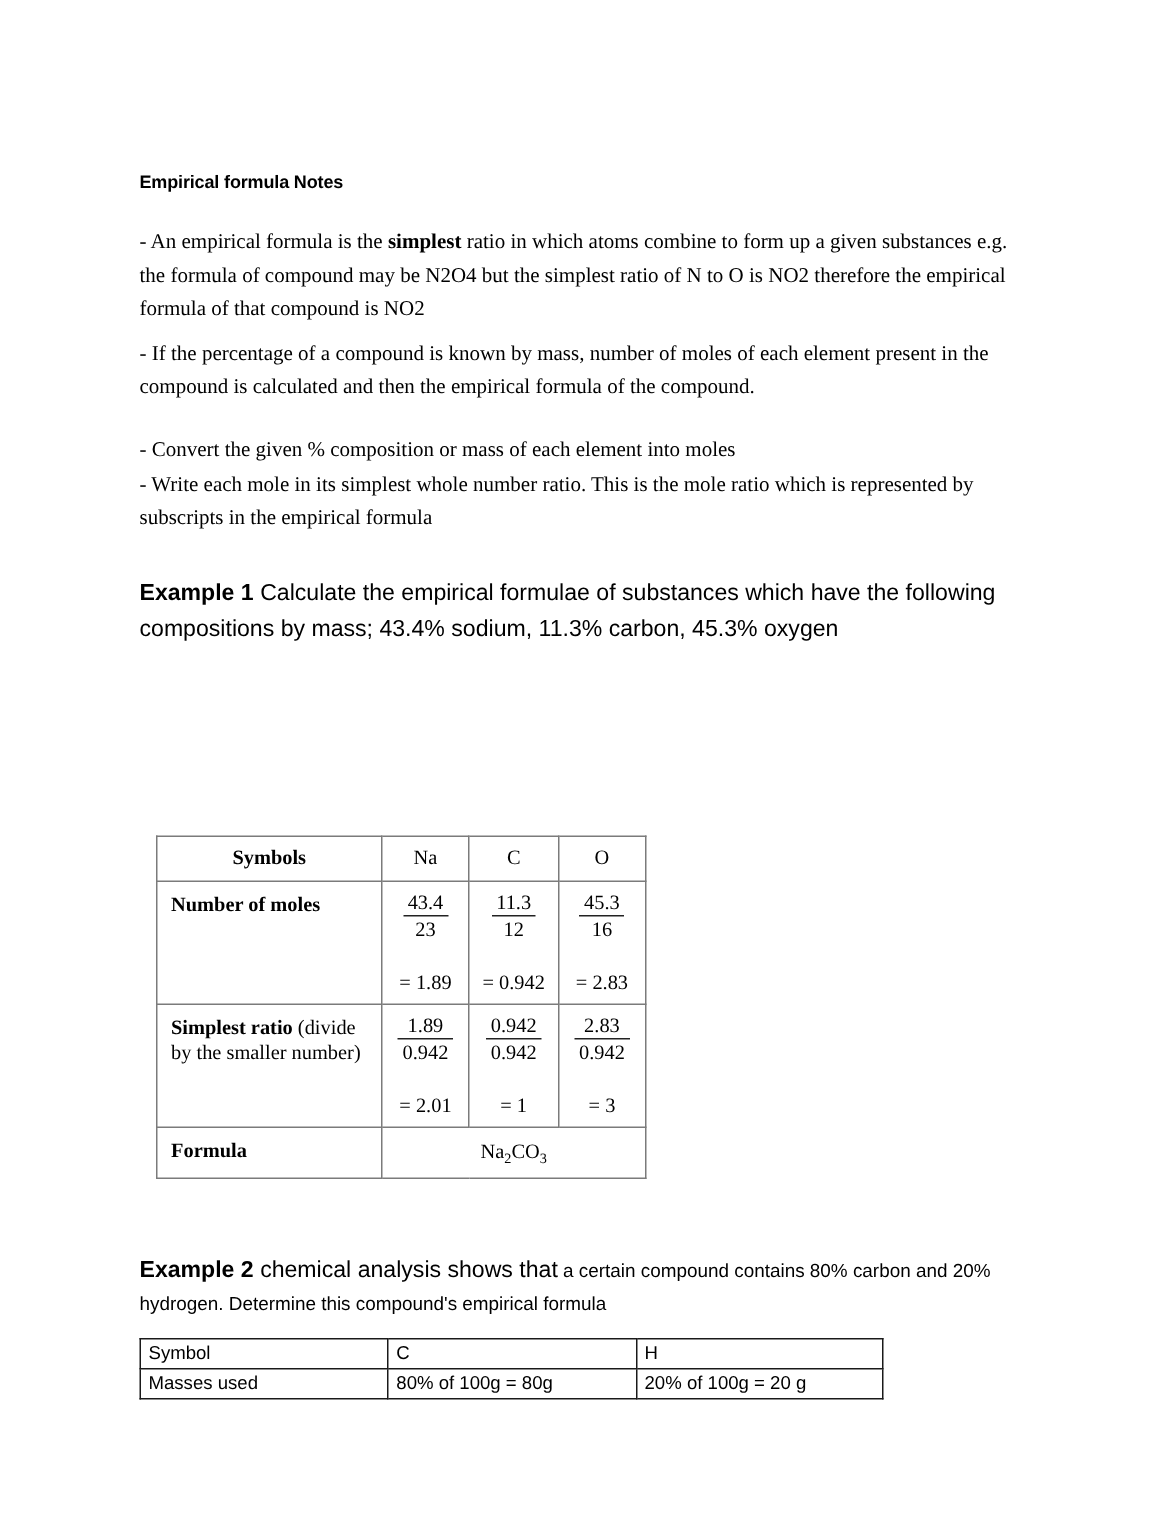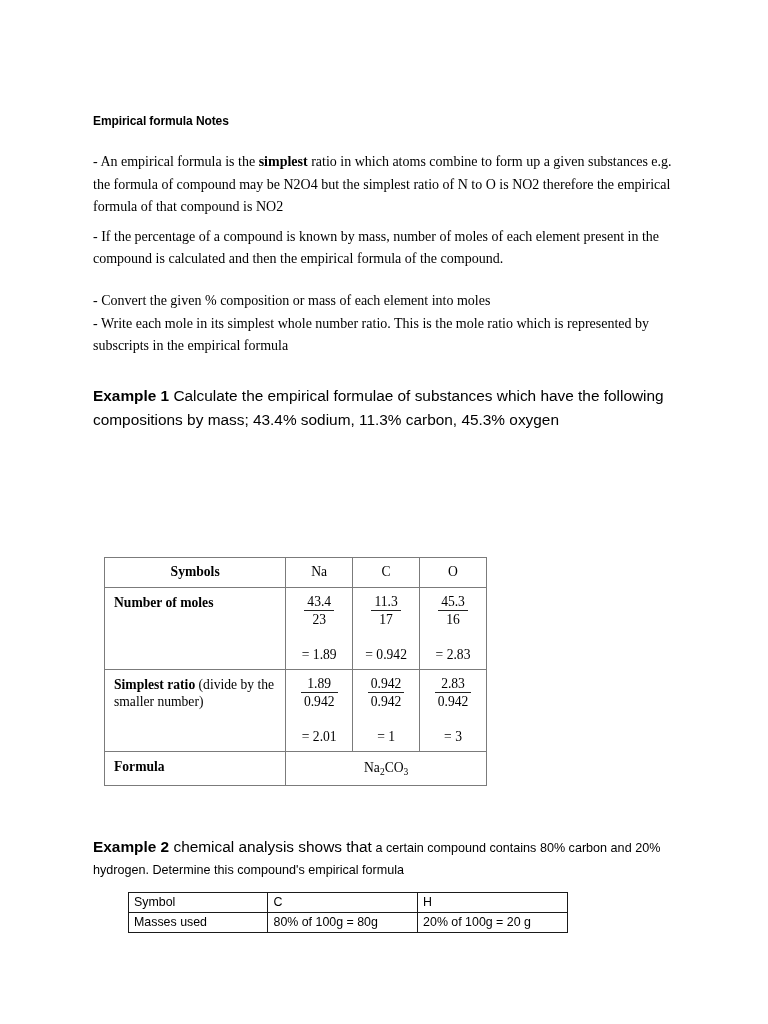--- a/index.html
+++ b/index.html
@@ -69,21 +69,21 @@
 
   
   .table1-wrap {
     position: absolute;
     left: 104px;
     top: 557px;
     width: 327px;
   }
   table.t1 {
     border-collapse: collapse;
-    width: 383px;
+    width: 327px;
     font-family: "Liberation Serif", "DejaVu Serif", serif;
     font-size: 13.6px;
     color: #000;
   }
   table.t1 td {
     border: 1px solid #7b7b7b;
     padding: 0;
     vertical-align: top;
   }
   .t1 .lbl {
@@ -136,25 +136,24 @@
 
   
   .table2-wrap {
     position: absolute;
     left: 93px;
     top: 892px;
     width: 502px;
   }
   table.t2 {
     border-collapse: collapse;
-    width: 440px;
+    width: 496px;
     font-family: "Liberation Sans", "DejaVu Sans", sans-serif;
     font-size: 12.4px;
     color: #000;
-    margin-left: 35px;
   }
   table.t2 td {
     border: 1px solid #1a1a1a;
     padding: 2px 5px 3px 5px;
     height: 14px;
     vertical-align: middle;
     white-space: nowrap;
   }
   .t2 .c0 { width: 168px; }
   .t2 .c1 { width: 163px; }
@@ -201,21 +200,21 @@
           <td class="col">
             <span class="frac">
               <span class="num">43.4</span>
               <span class="den">23</span>
             </span>
             <span class="eq">= 1.89</span>
           </td>
           <td class="col">
             <span class="frac">
               <span class="num">11.3</span>
-              <span class="den">17</span>
+              <span class="den">12</span>
             </span>
             <span class="eq">= 0.942</span>
           </td>
           <td class="col">
             <span class="frac">
               <span class="num">45.3</span>
               <span class="den">16</span>
             </span>
             <span class="eq">= 2.83</span>
           </td>

